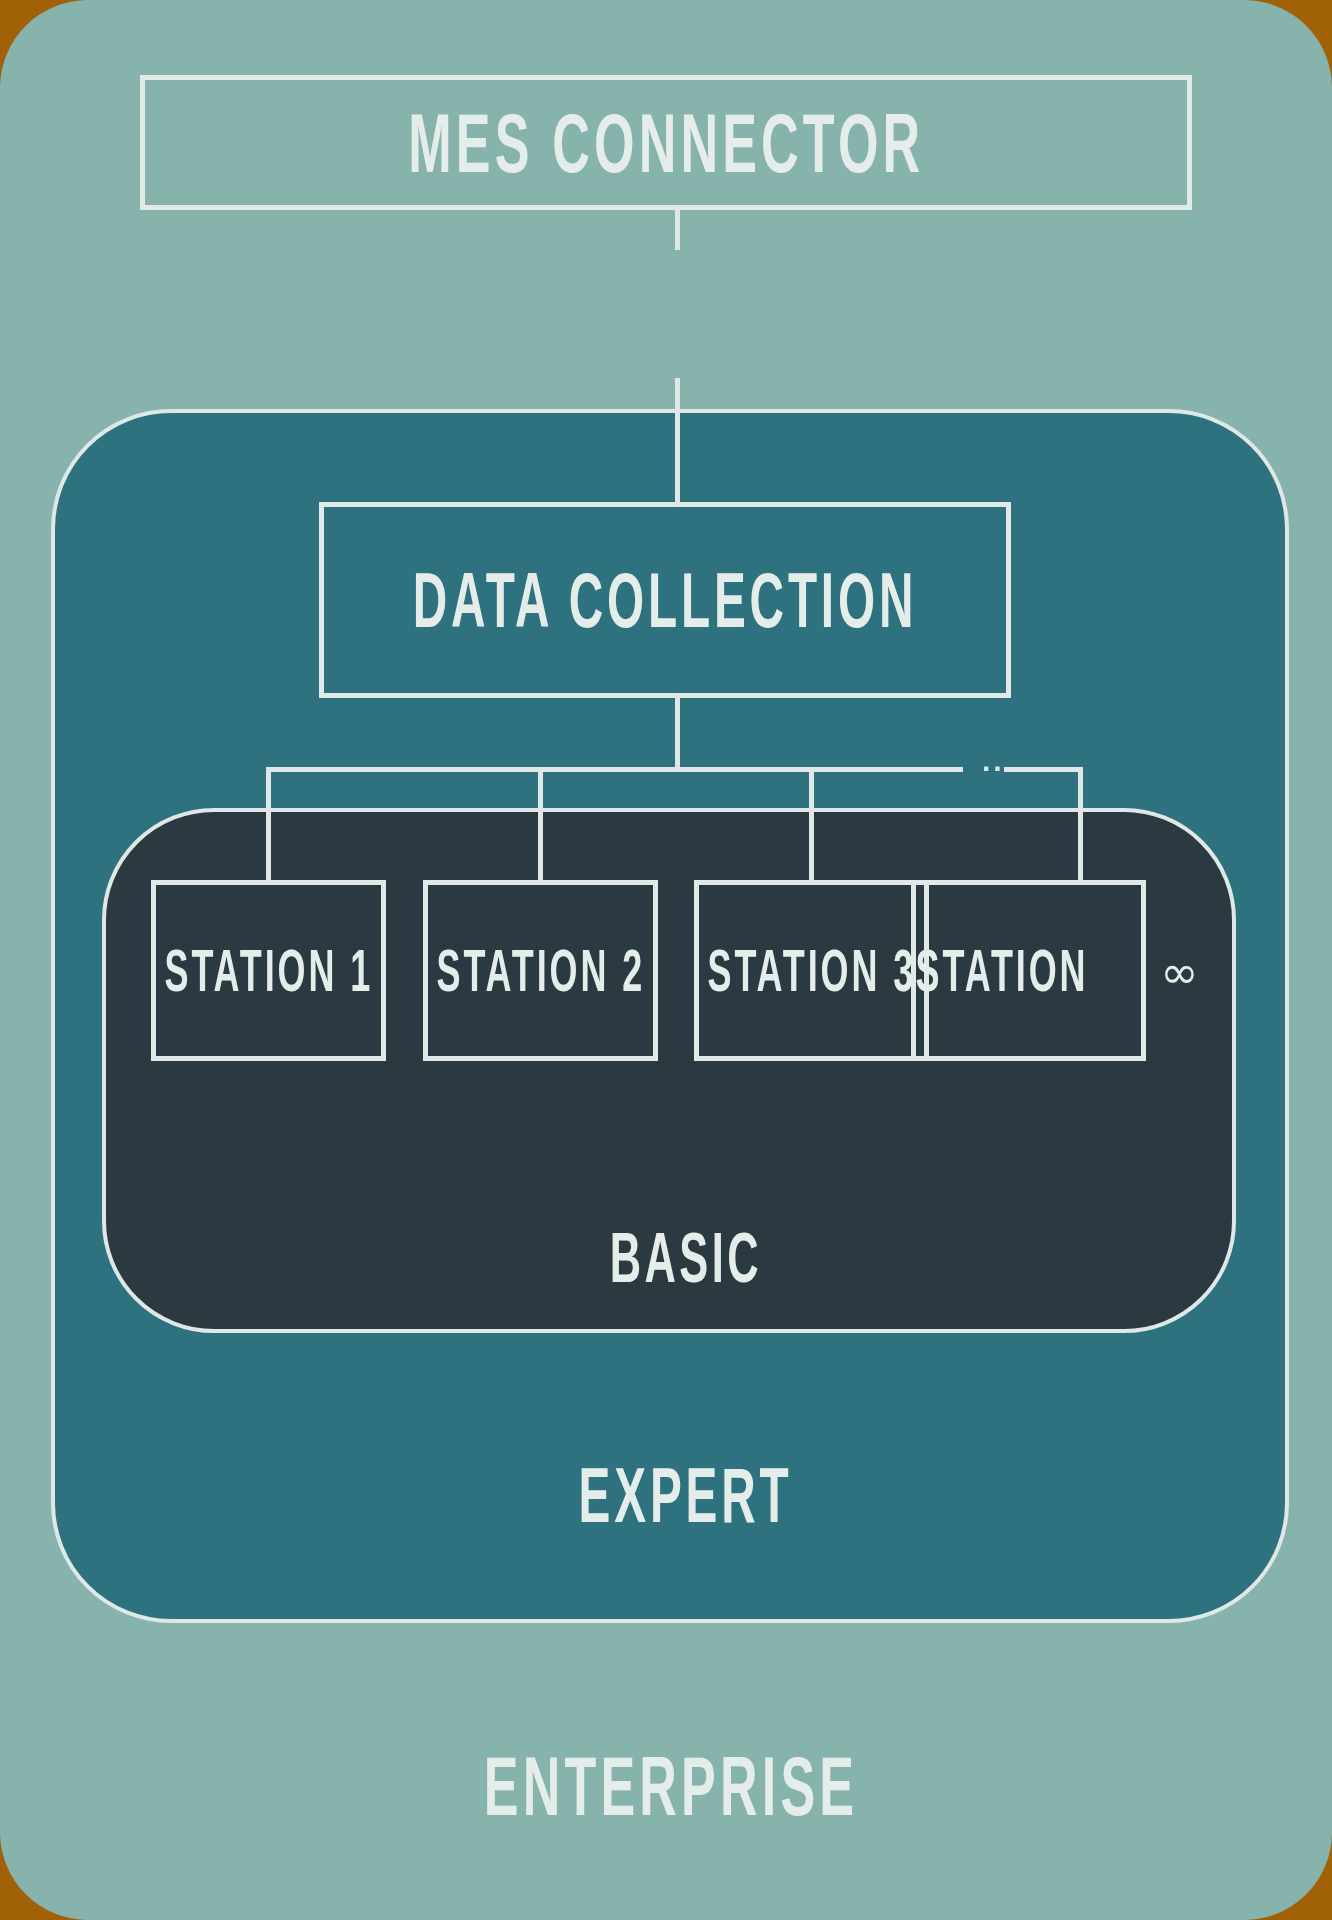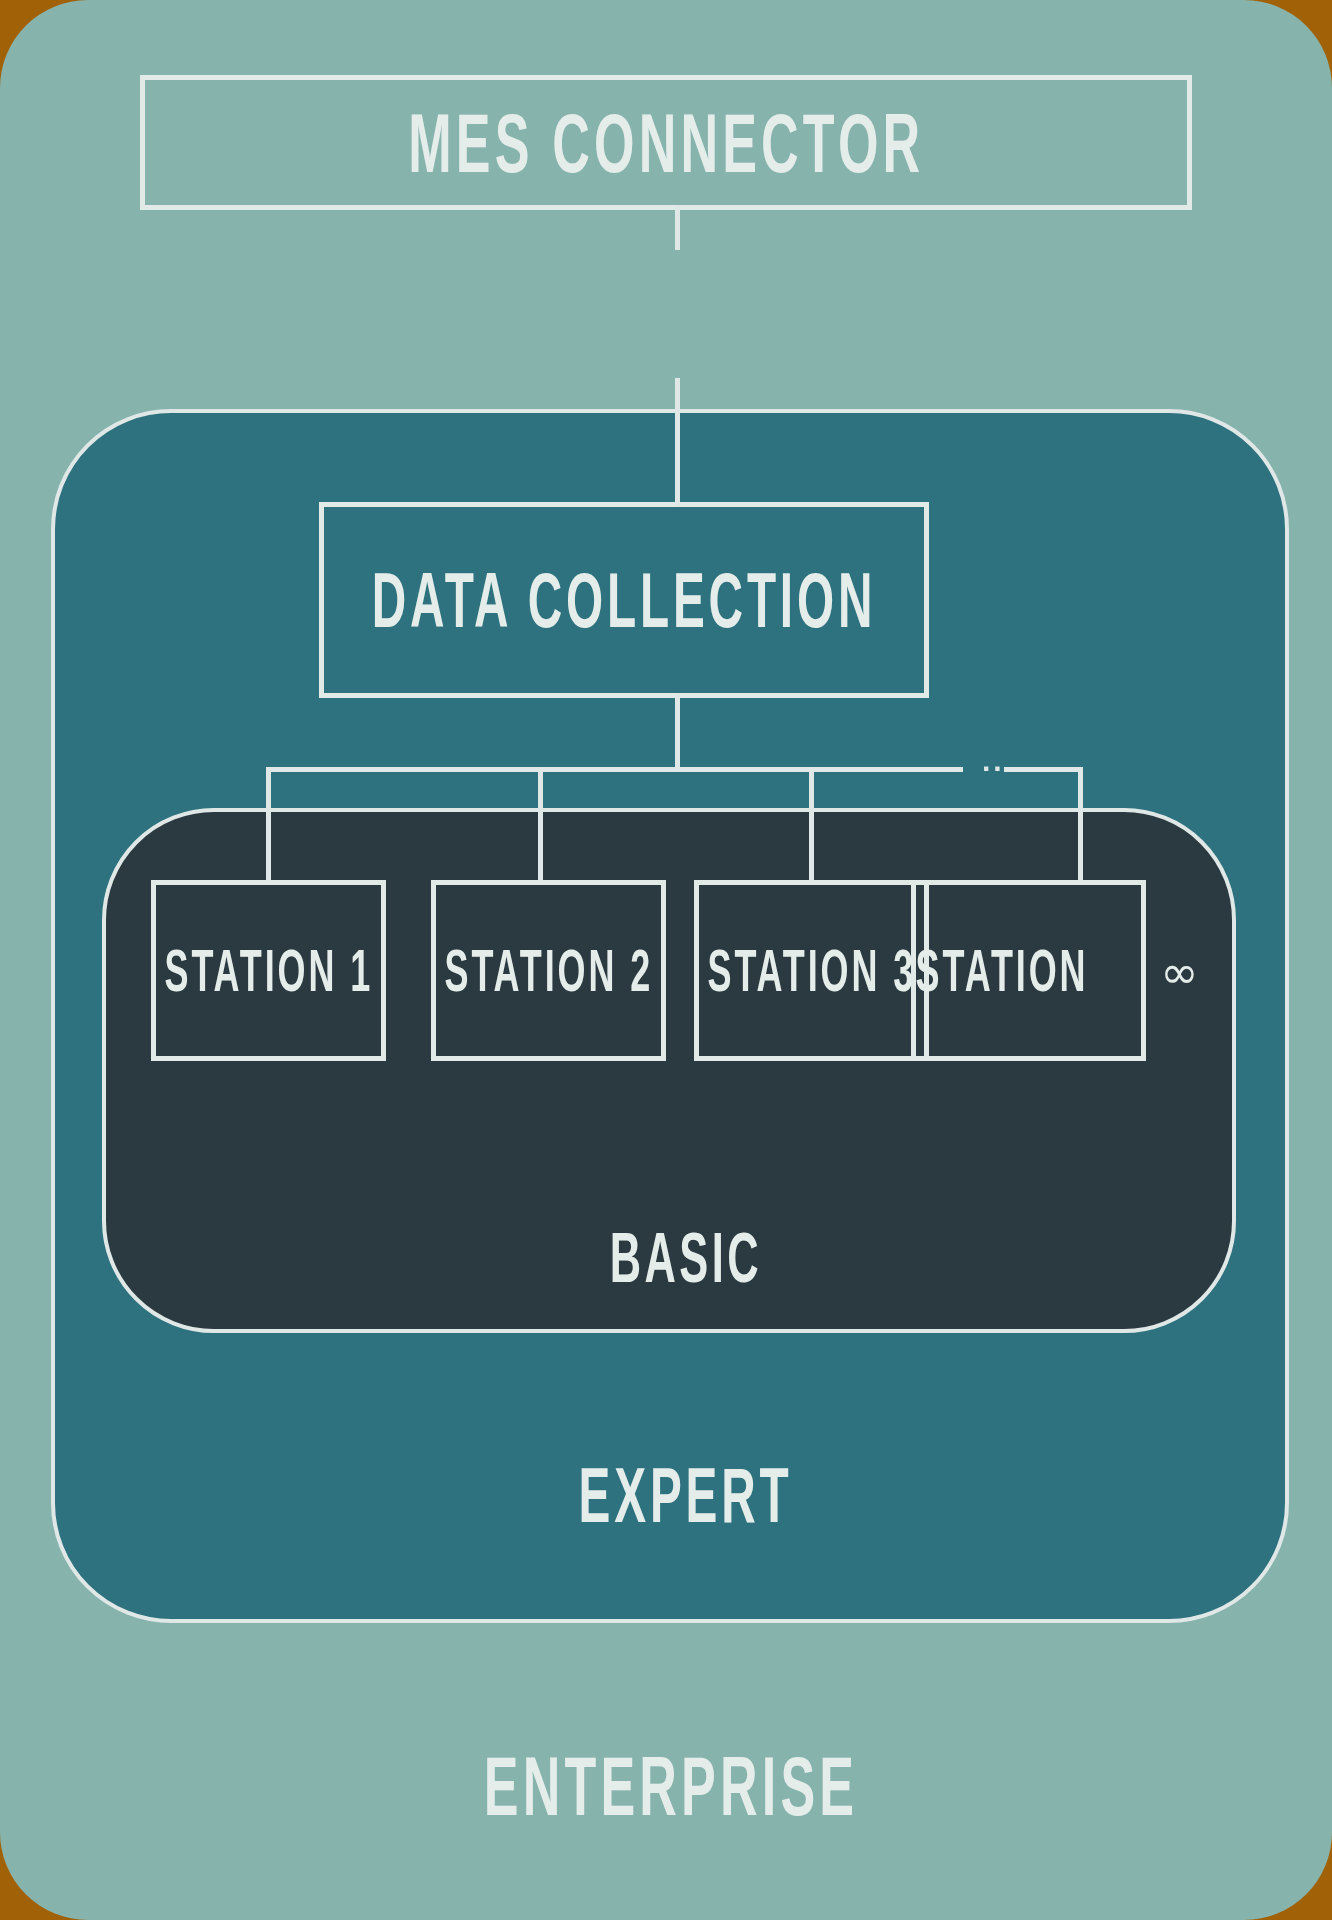--- a/index.html
+++ b/index.html
@@ -41,24 +41,24 @@
     position: absolute;
     box-sizing: border-box;
     border: 5px solid #e1eae7;
     background: transparent;
     display: flex;
     align-items: center;
     justify-content: center;
   }
   .box-mes      { left: 140px; top: 75px;  width: 1052px; height: 135px; }
   .box-prosuite { left: 140px; top: 245px; width: 1052px; height: 137px; }
-  .box-dc       { left: 319px; top: 502px; width: 610px;  height: 196px; }
+  .box-dc       { left: 319px; top: 502px; width: 692px;  height: 196px; }
   .station-box  { top: 880px; width: 235px; height: 181px; }
   .st-1 { left: 151px; }
-  .st-2 { left: 423px; margin-left: 8px; }
+  .st-2 { left: 423px; }
   .st-3 { left: 694px; }
   .st-4 { left: 911px; }
 
   .cond {
     display: inline-block;
     font-weight: 700;
     letter-spacing: 0.08em;
     color: #e5edea;
     white-space: nowrap;
     transform: scaleX(0.62);

